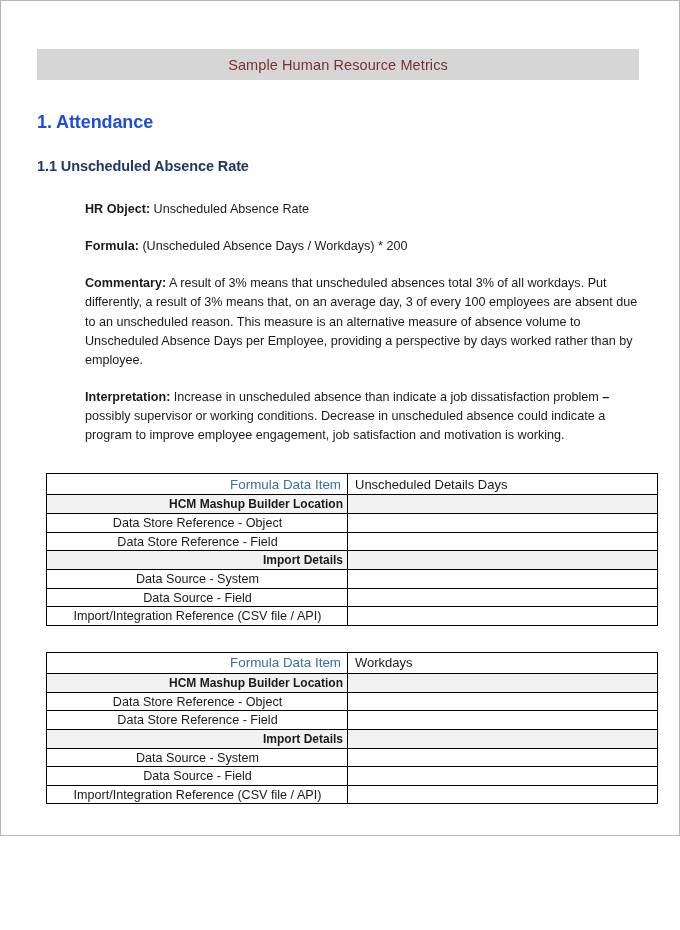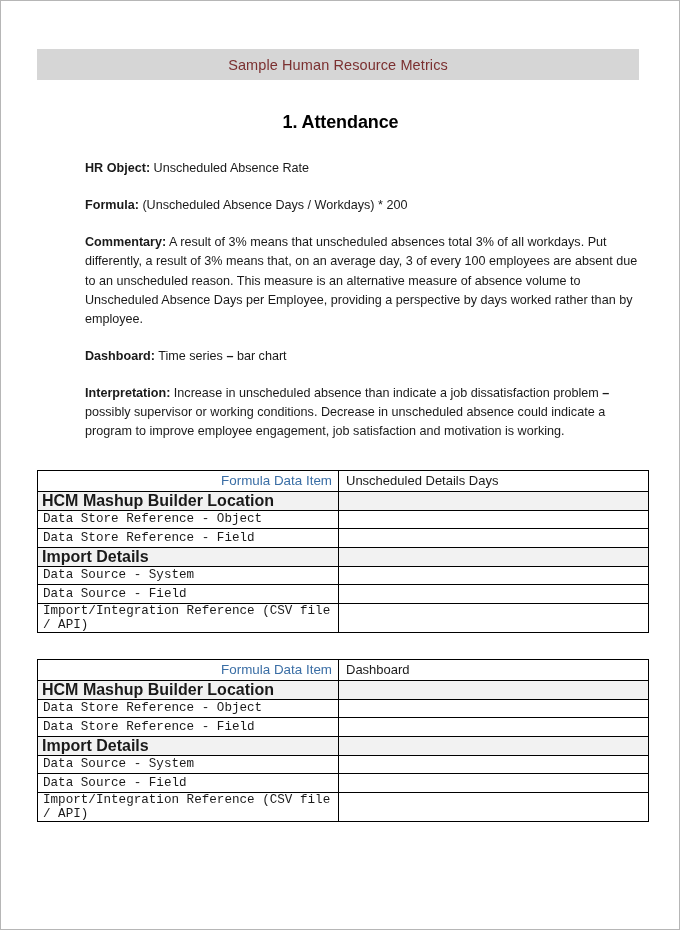--- a/index.html
+++ b/index.html
@@ -11,21 +11,21 @@
   body {
     width: 680px;
     height: 930px;
     font-family: "Liberation Sans", sans-serif;
     color: #1a1a1a;
     overflow: hidden;
   }
   .page {
     position: relative;
     width: 680px;
-    height: 930px;
+    height: 836px;
     background: #ffffff;
     border: 1px solid #b6b6b6;
     padding: 0;
   }
   .page-inner {
     position: absolute;
     left: 36px;
     top: 0;
     width: 607px;
   }
@@ -44,24 +44,23 @@
     font-size: 14.5px;
     color: #7b3030;
     letter-spacing: 0.1px;
     white-space: nowrap;
   }
 
   
   h1.section-heading {
     font-size: 18px;
     font-weight: bold;
-    color: #000000;
+    color: #1d4ed8;
     margin: 32px 0 0 0;
     letter-spacing: -0.1px;
-    text-align: center;
   }
   h2.subsection-heading {
     font-size: 14.5px;
     font-weight: bold;
     color: #1f3864;
     margin: 25px 0 0 0;
     letter-spacing: -0.1px;
   }
 
   
@@ -74,21 +73,21 @@
   }
   .field-block.first { margin-top: 26px; }
   .field-block + .field-block { margin-top: 18px; }
   .field-block .lbl { font-weight: bold; }
   .field-block .dash { font-weight: bold; }
 
   
   .data-table {
     border-collapse: collapse;
     width: 611px;
-    margin-left: 0px;
+    margin-left: 9px;
     table-layout: fixed;
     font-size: 12.4px;
     border-radius: 32px;
   }
   .tbl-wrap-1 { margin-top: 28px; }
   .tbl-wrap-2 { margin-top: 26px; }
   .data-table td {
     border: 1px solid #000000;
     height: 18.5px;
     padding: 0px 4px;
@@ -108,67 +107,63 @@
   td.hdr-value {
     text-align: left;
     color: #1a1a1a;
     font-size: 13px;
     padding-left: 7px;
     height: 21px;
   }
   tr.section-row td {
     background: #f2f2f2;
     font-weight: bold;
-    text-align: left;
+    text-align: right;
     height: 19px;
-    font-size: 16px;
+    font-size: 12px;
   }
   tr.section-row td.section-fill {
     background: #f2f2f2;
   }
   td.row-label {
-    text-align: left;
+    text-align: center;
     padding-left: 5px;
     font-size: 12.6px;
-    font-family: Liberation Mono, monospace;
   }
   td.row-value { background: #ffffff; }
 </style>
 </head>
 <body>
 
 <div class="page">
   <div class="page-inner">
 
     <div class="doc-title-band">
       <span class="doc-title-text">Sample Human Resource Metrics</span>
     </div>
 
     <h1 class="section-heading">1. Attendance</h1>
+    <h2 class="subsection-heading">1.1 Unscheduled Absence Rate</h2>
 
     <div class="field-block first">
       <span class="lbl">HR Object:</span>
       <span>Unscheduled Absence Rate</span>
     </div>
 
     <div class="field-block">
       <span class="lbl">Formula:</span>
       <span>(Unscheduled Absence Days / Workdays) * 200</span>
     </div>
 
 
     <div class="field-block">
       <span class="lbl">Commentary:</span>
       <span>A result of 3% means that unscheduled absences total 3% of all workdays. Put differently, a result of 3% means that, on an average day, 3 of every 100 employees are absent due to an unscheduled reason. This measure is an alternative measure of absence volume to Unscheduled Absence Days per Employee, providing a perspective by days worked rather than by employee.</span>
     </div>
 
-    <div class="field-block">
-      <span class="lbl">Dashboard:</span>
-      <span>Time series </span><span class="dash">–</span><span> bar chart</span>
-    </div>
 
 
     <div class="field-block">
       <span class="lbl">Interpretation:</span><span>  Increase in unscheduled absence than indicate a job dissatisfaction problem </span><span class="dash">–</span><span> possibly supervisor or working conditions. Decrease in unscheduled absence could indicate a program to improve employee engagement, job satisfaction and motivation is working.</span>
     </div>
 
     <div class="tbl-wrap-1">
       <table class="data-table">
         <colgroup>
             <col class="col-label">
@@ -213,21 +208,21 @@
 
     <div class="tbl-wrap-2">
       <table class="data-table">
         <colgroup>
             <col class="col-label">
             <col class="col-value">
           </colgroup>
         <tbody>
           <tr>
             <td class="hdr-label">Formula Data Item</td>
-            <td class="hdr-value">Dashboard</td>
+            <td class="hdr-value">Workdays</td>
           </tr>
           <tr class="section-row">
             <td>HCM Mashup Builder Location</td>
             <td class="section-fill"></td>
           </tr>
           <tr>
             <td class="row-label">Data Store Reference - Object</td>
             <td class="row-value"></td>
           </tr>
           <tr>

